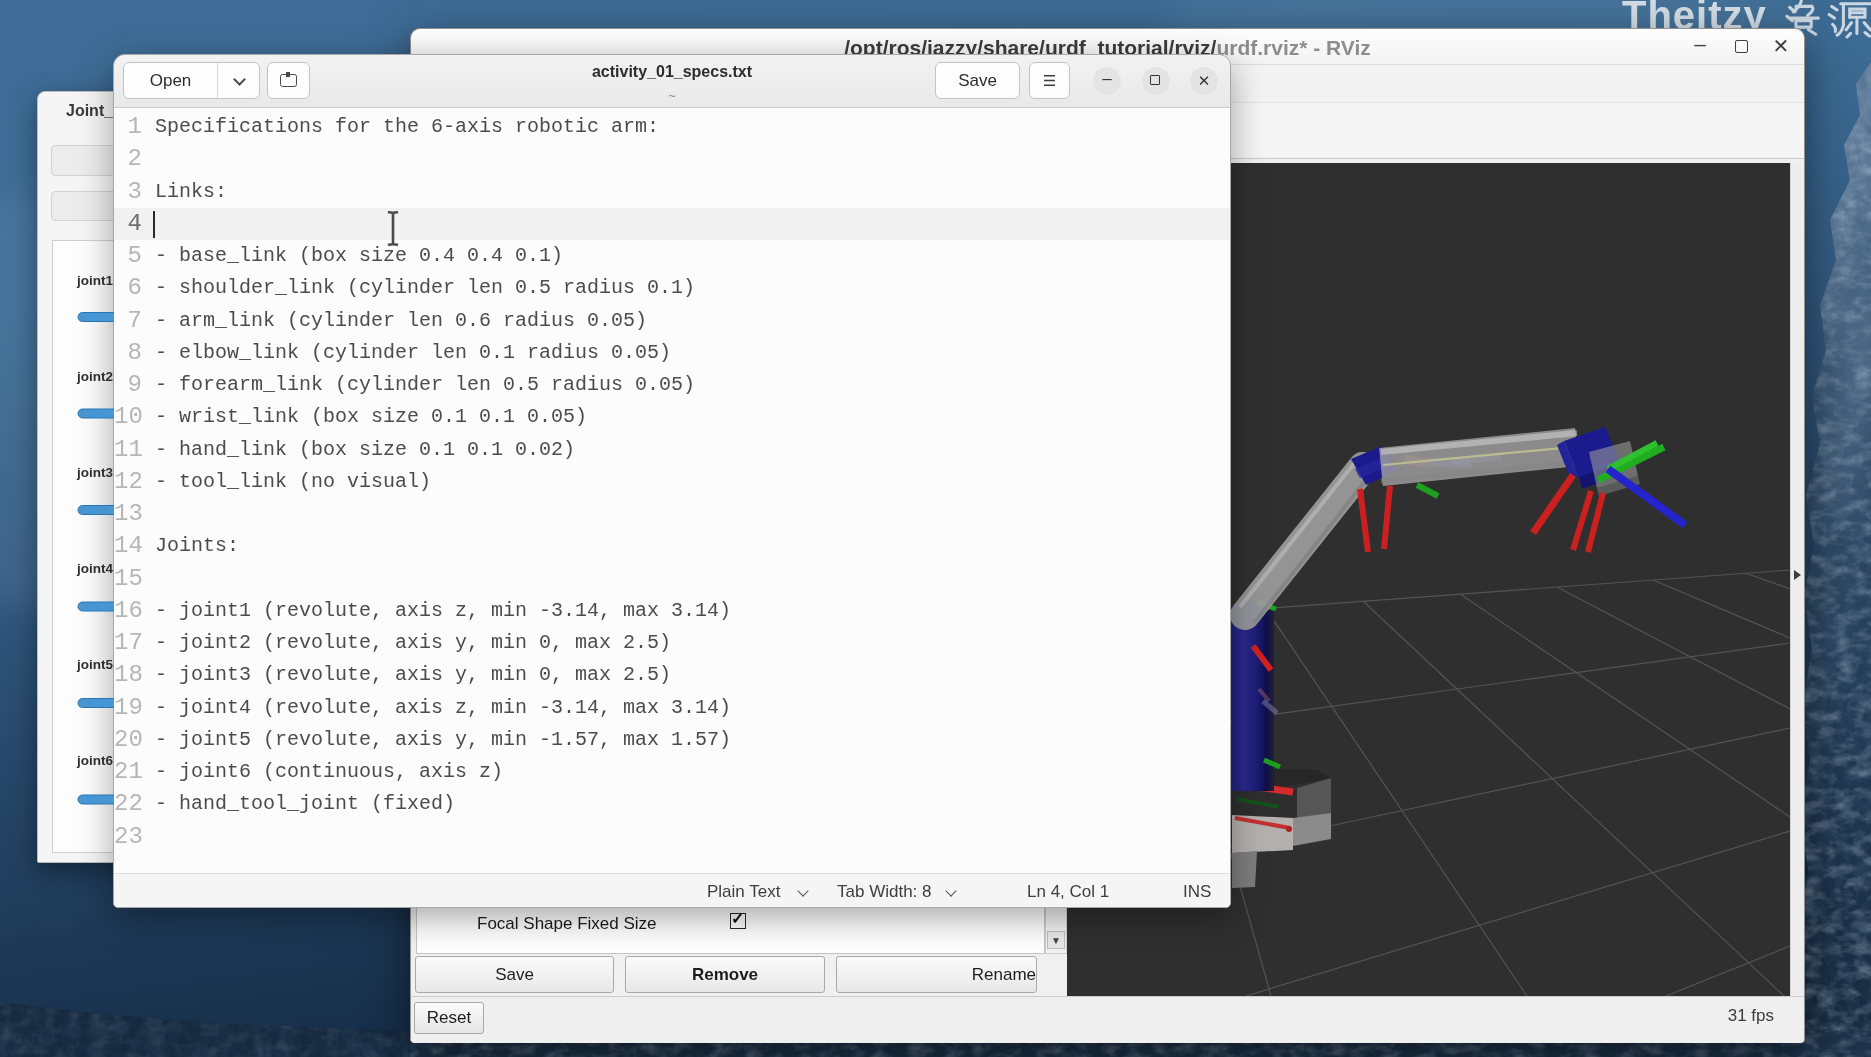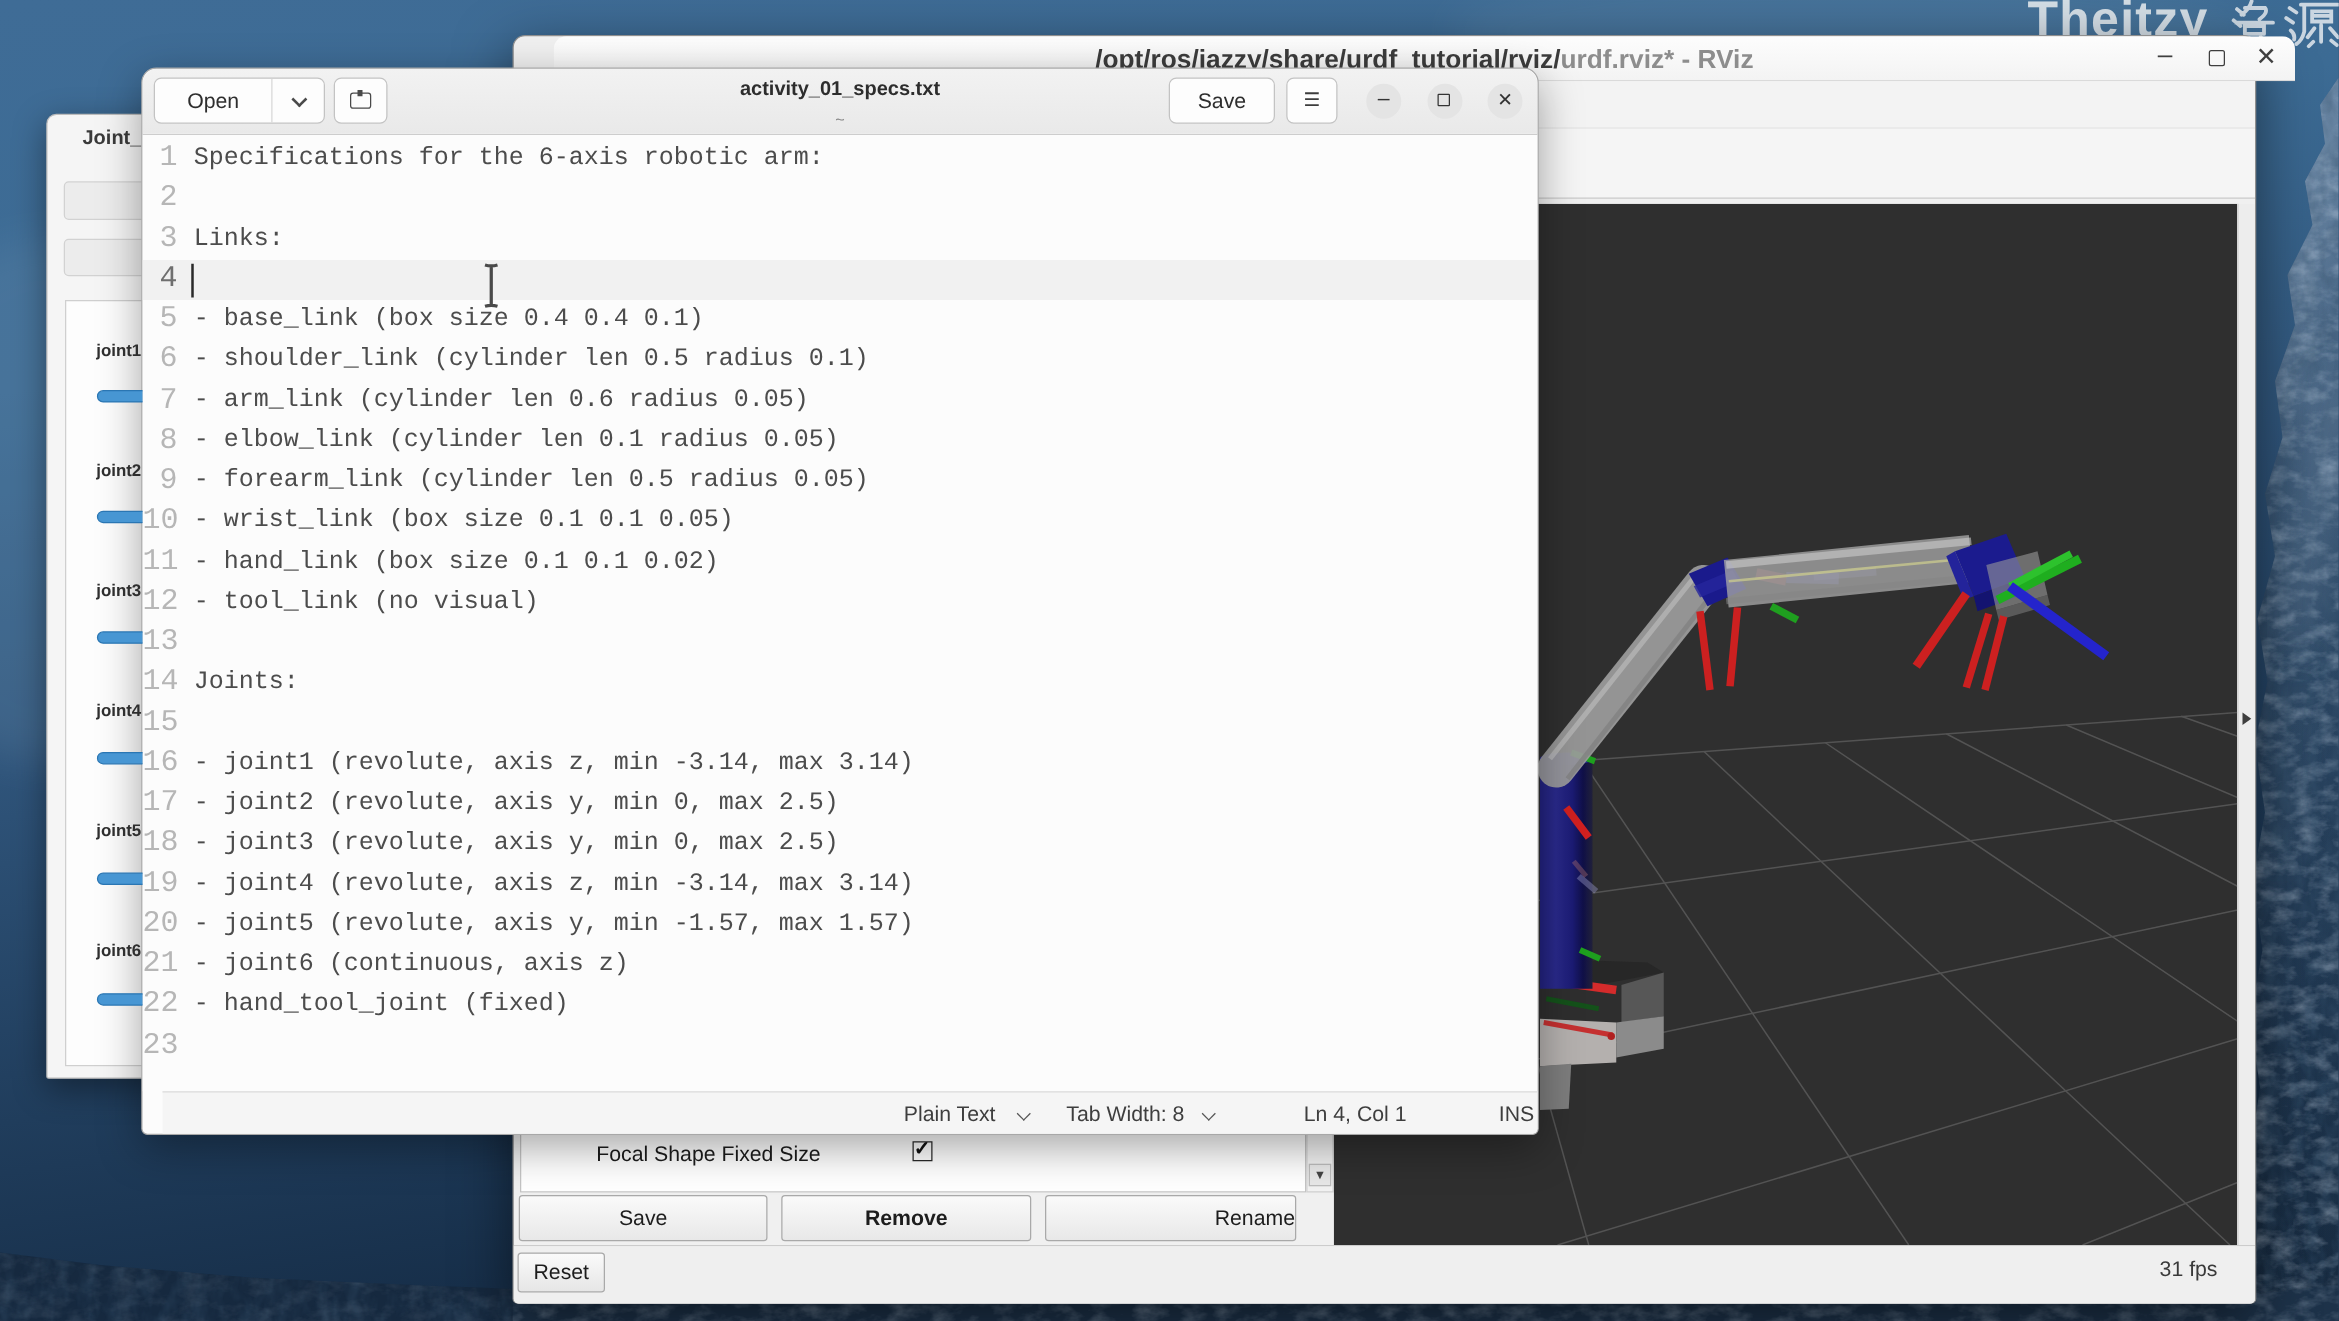--- a/index.html
+++ b/index.html
@@ -82,21 +82,21 @@
         </g>
         <g transform="translate(1829,-2) scale(0.9)">
           <path d="M3,6 l6,4 M0,15 l6,4 M4,26 q4,3 3,8 M13,3 h33 M16,3 v24 q-2,8 -7,11 M23,9 h17 v9 h-17 z M23,13 h17 M31,21 v15 M25,24 l-6,8 M39,24 l7,8 M24,36 l-4,4 M40,35 l5,4"></path>
         </g>
       </g>
     </g>
 </svg>
 
 <div class="abs" style="left:410px;top:28px;width:1395px;height:1015px;background:#f0f0f0;border:1px solid #8f8f8f;border-radius:10px 10px 4px 4px;box-shadow:0 14px 44px rgba(0,0,0,0.5);">
 
-  <div class="abs" style="left:0;top:0;width:100%;height:36px;background:linear-gradient(#fdfdfd,#f3f3f3);border-radius:10px 10px 0 0;border-bottom:1px solid #dadada;margin-left:32px;">
+  <div class="abs" style="left:0;top:0;width:100%;height:36px;background:linear-gradient(#fdfdfd,#f3f3f3);border-radius:10px 10px 0 0;border-bottom:1px solid #dadada;">
     <div class="abs" style="left:0;top:0;width:100%;height:36px;text-align:center;font-size:21px;font-weight:bold;line-height:38px;white-space:nowrap;"><span style="color:#3c3c3c">/opt/ros/jazzy/share/urdf_tutorial/rviz/</span><span style="color:#8d8d8d">urdf.rviz* - RViz</span></div>
     <div class="abs" style="right:89px;top:0;width:30px;height:36px;color:#3f3f3f;font-size:21px;text-align:center;line-height:30px;">–</div>
     <div class="abs" style="right:56px;top:11px;width:13px;height:13px;border:1.8px solid #3f3f3f;border-radius:2px;"></div>
     <div class="abs" style="right:8px;top:0;width:30px;height:36px;color:#3f3f3f;font-size:20px;text-align:center;line-height:34px;">✕</div>
   </div>
 
   <div class="abs" style="left:0;top:36px;width:100%;height:38px;background:#f3f3f3;border-bottom:1px solid #e2e2e2;"></div>
   <div class="abs" style="left:0;top:74px;width:100%;height:56px;background:#f5f5f5;border-bottom:1px solid #c9c9c9;"></div>
 
   <div class="abs" style="left:3px;top:130px;width:653px;height:837px;background:#f0f0f0;">
@@ -294,21 +294,21 @@
 </pre>
     <div class="abs" style="left:39px;top:103px;width:2px;height:27px;background:#2a2a2a;"></div>
 
     <svg class="abs" style="left:271px;top:102px" width="16" height="37" viewBox="0 0 16 37">
       <g stroke="#4a4a4a" stroke-width="2.6" fill="none">
         <path d="M3,2 q5,1.5 10,0 M3,35 q5,-1.5 10,0 M8,2.8 v31.5"></path>
       </g>
     </svg>
   </div>
 
-  <div class="abs" style="left:0;top:818px;width:100%;height:36px;background:#f5f5f5;border-top:1px solid #dcdcdc;font-size:17px;color:#3e3e3e;margin-left:16px;">
+  <div class="abs" style="left:0;top:818px;width:100%;height:36px;background:#f5f5f5;border-top:1px solid #dcdcdc;font-size:17px;color:#3e3e3e;">
     <div class="abs" style="left:593px;top:8px;">Plain Text</div>
       <div class="abs" style="left:685px;top:13px;width:8px;height:8px;border-right:1.8px solid #555;border-bottom:1.8px solid #555;transform:rotate(45deg);"></div>
     <div class="abs" style="left:723px;top:8px;">Tab Width: 8</div>
       <div class="abs" style="left:833px;top:13px;width:8px;height:8px;border-right:1.8px solid #555;border-bottom:1.8px solid #555;transform:rotate(45deg);"></div>
     <div class="abs" style="left:913px;top:8px;">Ln 4, Col 1</div>
     <div class="abs" style="left:1069px;top:8px;">INS</div>
   </div>
 </div>
 
 <svg class="abs" style="left:37px;top:91px" width="77" height="772" viewBox="0 0 77 772">

